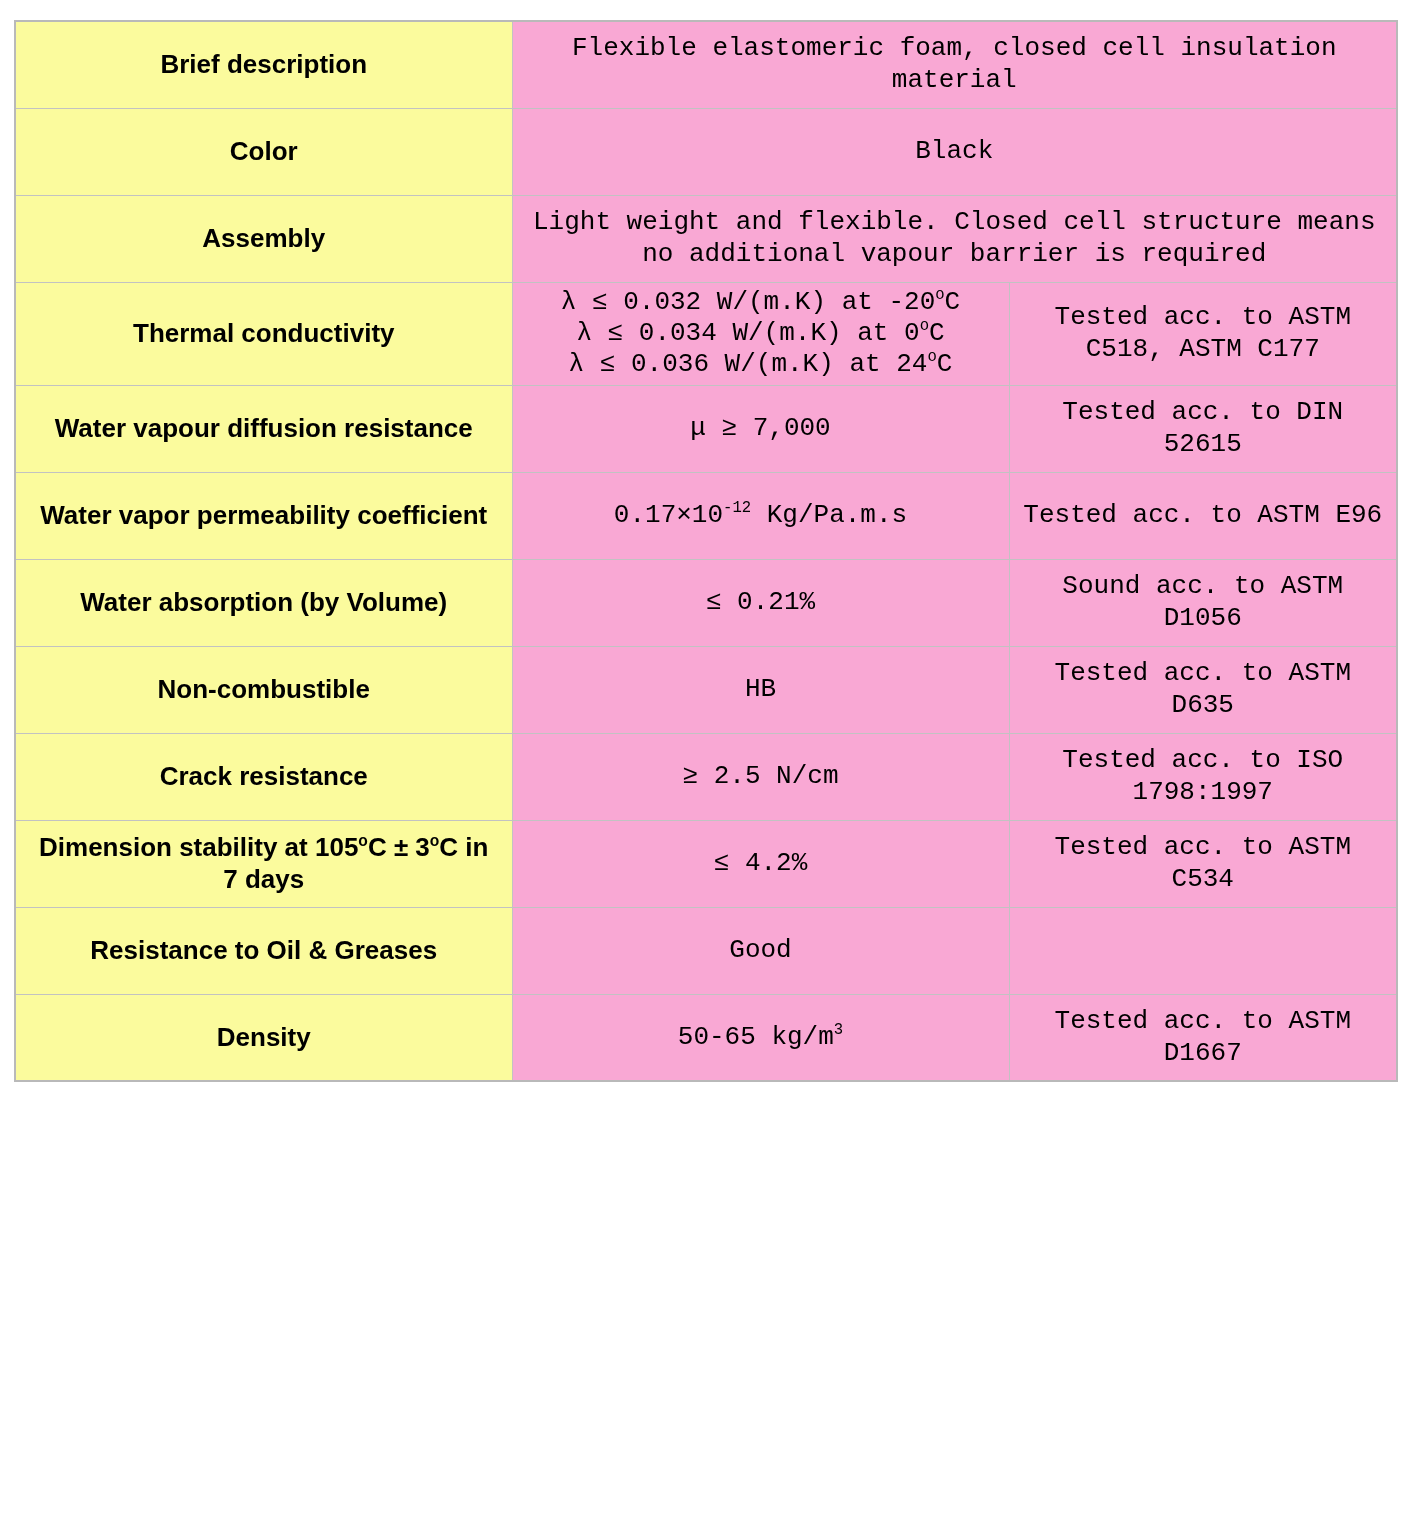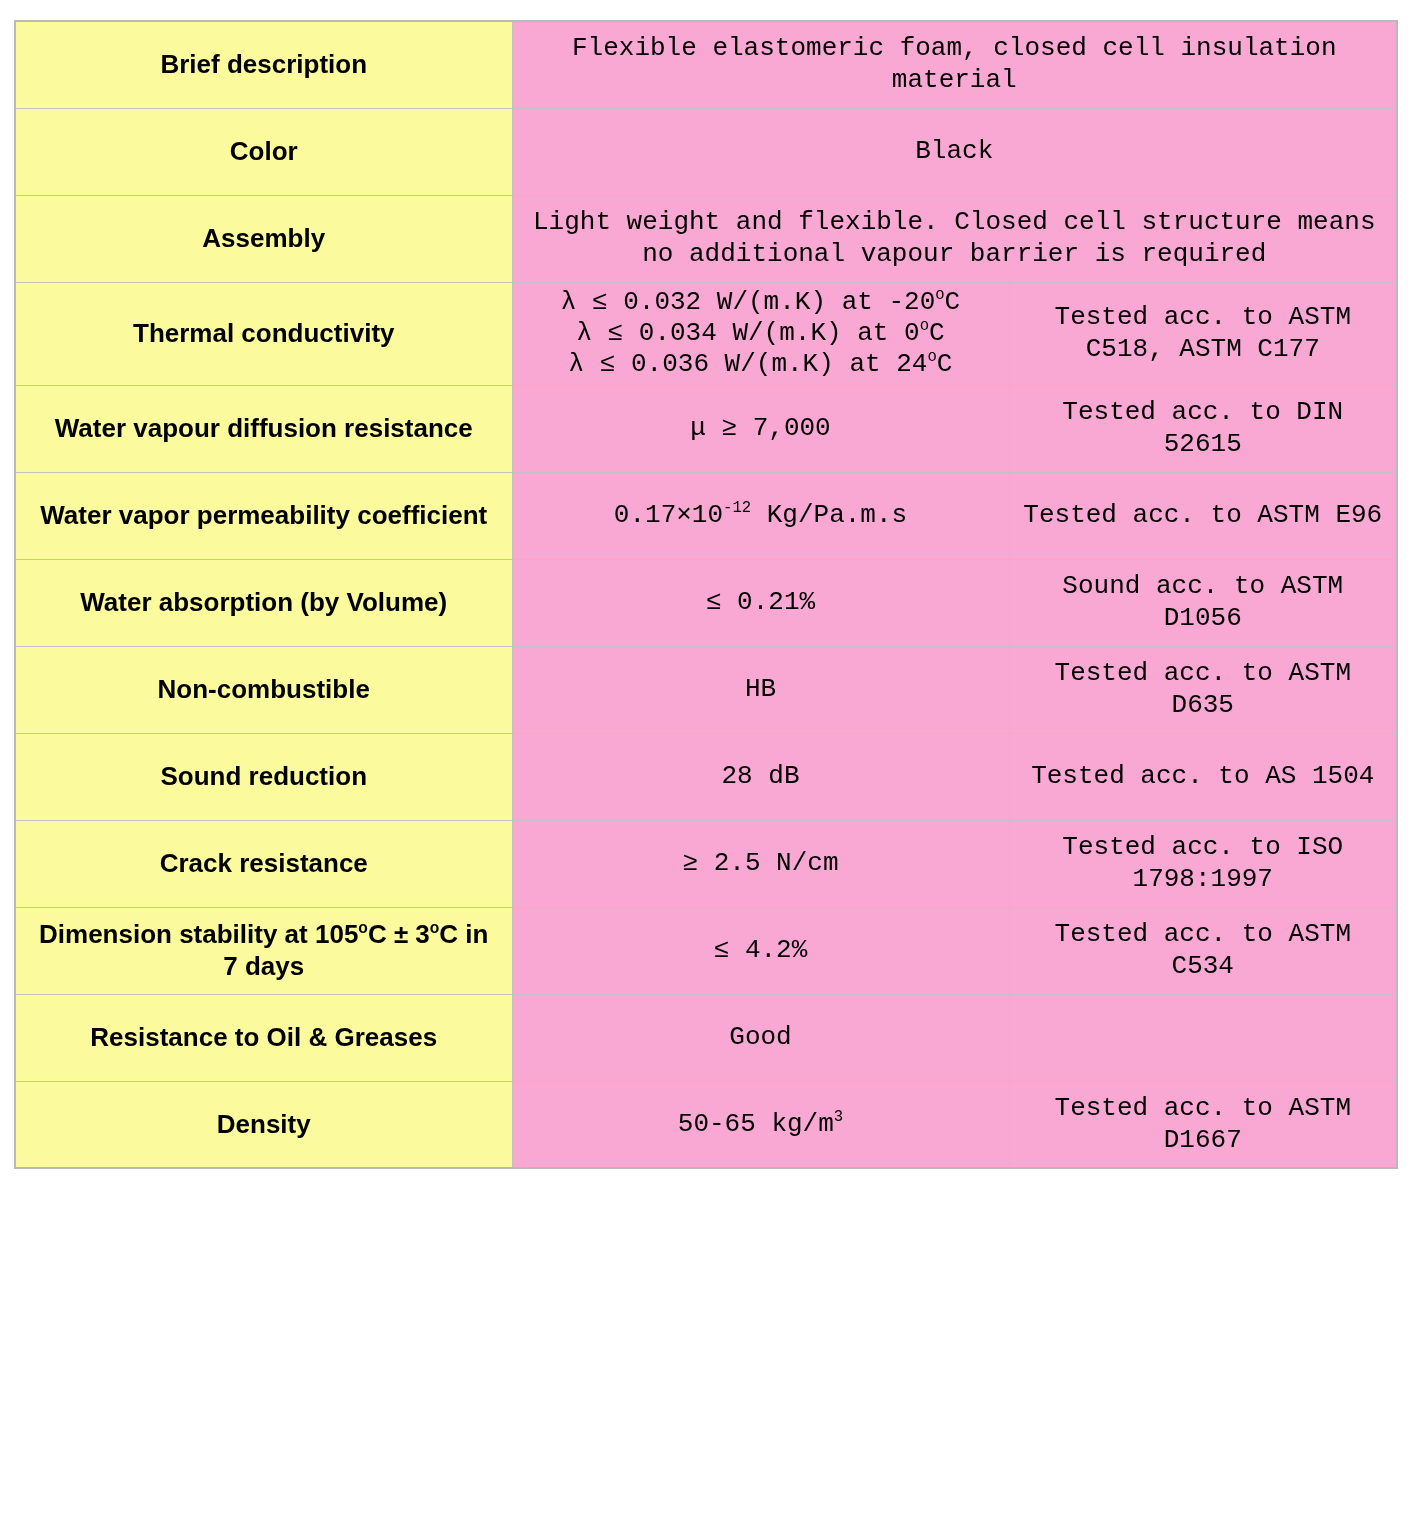--- a/index.html
+++ b/index.html
@@ -93,25 +93,20 @@
           <td class="label-cell">Water absorption (by Volume)</td>
           <td class="value-cell">≤ 0.21%</td>
           <td class="standard-cell">Sound acc. to ASTM D1056</td>
         </tr>
         <tr>
           <td class="label-cell">Non-combustible</td>
           <td class="value-cell">HB</td>
           <td class="standard-cell">Tested acc. to ASTM D635</td>
         </tr>
         <tr>
-          <td class="label-cell">Sound reduction</td>
-          <td class="value-cell">28 dB</td>
-          <td class="standard-cell">Tested acc. to AS 1504</td>
-        </tr>
-        <tr>
           <td class="label-cell">Crack resistance</td>
           <td class="value-cell">≥ 2.5 N/cm</td>
           <td class="standard-cell">Tested acc. to ISO 1798:1997</td>
         </tr>
         <tr>
           <td class="label-cell">Dimension stability at 105<sup>o</sup>C ± 3<sup>o</sup>C in<br>7 days</td>
           <td class="value-cell">≤ 4.2%</td>
           <td class="standard-cell">Tested acc. to ASTM C534</td>
         </tr>
         <tr>

